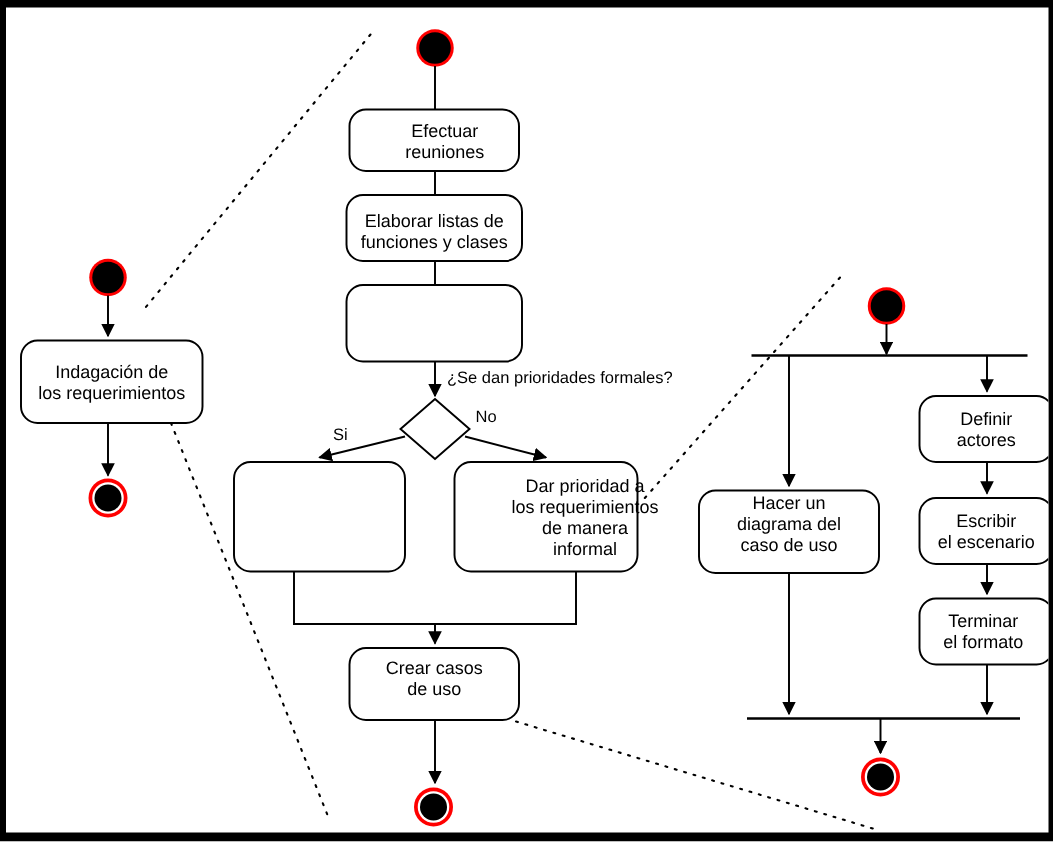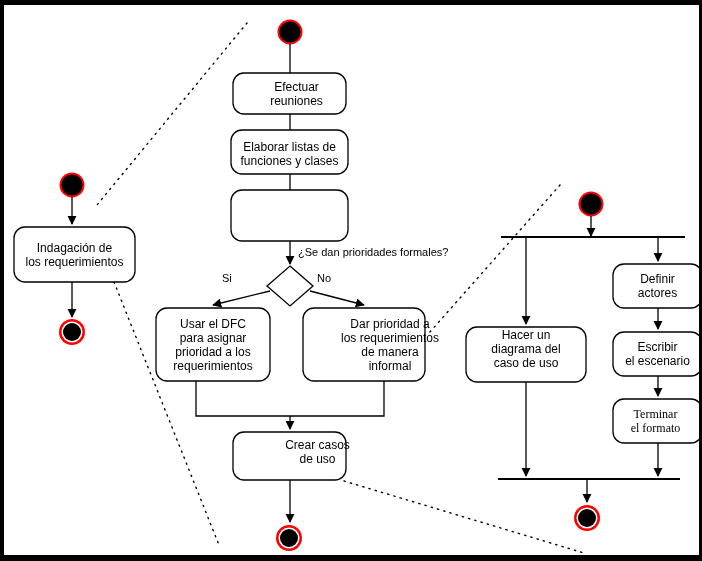--- a/index.html
+++ b/index.html
@@ -149,45 +149,41 @@
   <div class="node-label" style="left:10px; top:222px; width:121px; height:55px;border-radius:10px;">Indagación de
 los requerimientos</div>
 
   <div class="node-label" style="left:229px; top:68px; width:127px; height:41px;">Efectuar
 reuniones</div>
 
   <div class="node-label" style="left:227px; top:125px; width:117px; height:48px;">Elaborar listas de
 funciones y clases</div>
 
 
-  <div class="node-label" style="left:152px; top:303px; width:114px; height:73px;">Usar el DFC
-para asignar
-prioridad a los
-requerimientos</div>
 
   <div class="node-label" style="left:299px; top:303px; width:122px; height:73px;padding-left:26px;">Dar prioridad a
 los requerimientos
 de manera
 informal</div>
 
-  <div class="node-label" style="left:229px; top:427px; width:113px; height:40px;padding-left:28px;">Crear casos
+  <div class="node-label" style="left:229px; top:427px; width:113px; height:40px;">Crear casos
 de uso</div>
 
   <div class="node-label" style="left:462px; top:322px; width:120px; height:43px;">Hacer un
 diagrama del
 caso de uso</div>
 
   <div class="node-label" style="left:609px; top:327px; width:89px; height:44px;">Escribir
 el escenario</div>
 
   <div class="node-label" style="left:609px; top:259px; width:89px; height:44px;">Definir
 actores</div>
 
-  <div class="node-label" style="left:613px; top:394px; width:77px; height:44px;font-family:Liberation Serif, serif;">Terminar
+  <div class="node-label" style="left:613px; top:394px; width:77px; height:44px;">Terminar
 el formato</div>
 
   <div class="edge-label" style="left:294px; top:241px;">¿Se dan prioridades formales?</div>
 
-  <div class="edge-label" style="left:218px; top:267px;">Si</div>
+  <div class="edge-label" style="left:218px; top:279px;">Si</div>
 
   <div class="edge-label" style="left:313px; top:267px;">No</div>
 
 </div>
 
 </body></html>

